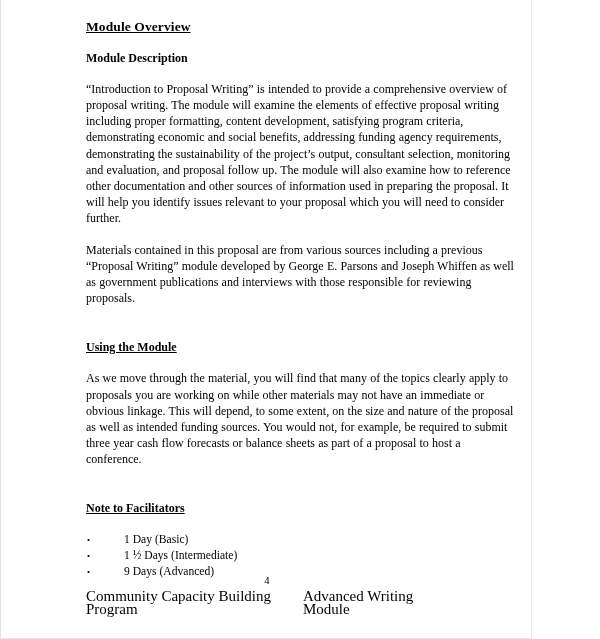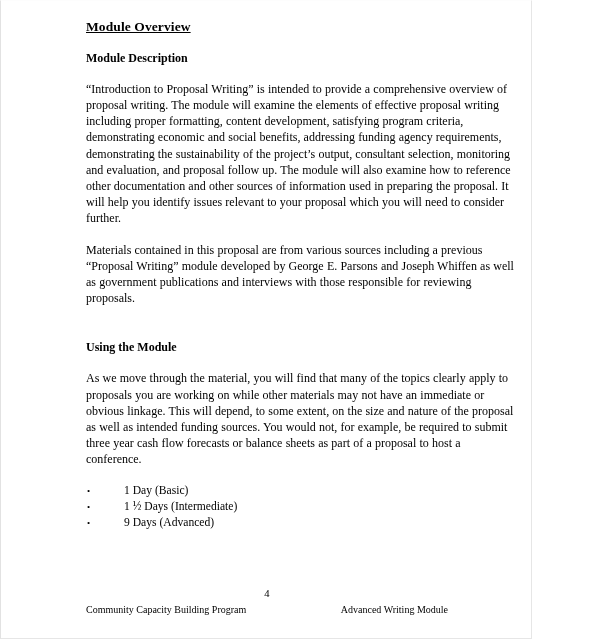--- a/index.html
+++ b/index.html
@@ -41,20 +41,21 @@
     line-height: 1.2;
   }
   h2.section-heading {
     font-size: 12px;
     font-weight: bold;
     margin: 0 0 15px 0;
     line-height: 1.25;
   }
   h2.spaced-heading {
     margin-top: 34px;
+    text-decoration: underline;
   }
   p.body-text {
     font-size: 12px;
     line-height: 16.1px;
     margin: 0 0 16px 0;
     text-align: left;
     word-spacing: 0.2px;
   }
   p.tight {
     margin-bottom: 0;
@@ -86,21 +87,21 @@
   .page-number {
     text-align: center;
     font-size: 10.6px;
     line-height: 13px;
     margin-bottom: 3px;
   }
   .footer-row {
     display: flex;
     justify-content: space-between;
     align-items: flex-start;
-    font-size: 10px;
+    font-size: 15px;
     line-height: 13px;
   }
 </style>
 </head>
 <body>
 
 <div class="page">
 
   <div class="content">
 
@@ -110,20 +111,21 @@
 
     <p class="body-text">“Introduction to Proposal Writing” is intended to provide a comprehensive overview of proposal writing.  The module will examine the elements of effective proposal writing including proper formatting, content development, satisfying program criteria, demonstrating economic and social benefits, addressing funding agency requirements, demonstrating the sustainability of the project’s output, consultant selection, monitoring and evaluation, and proposal follow up. The module will also examine how to reference other documentation and other sources of information used in preparing the proposal.  It will help you identify issues relevant to your proposal which you will need to consider further.</p>
 
     <p class="body-text">Materials contained in this proposal are from various sources including a previous “Proposal Writing” module developed by George E. Parsons and Joseph Whiffen as well as government publications and interviews with those responsible for reviewing proposals.</p>
 
     <h2 class="section-heading spaced-heading">Using the Module</h2>
 
     <p class="body-text">As we move through the material, you will find that many of the topics clearly apply to proposals you are working on while other materials may not have an immediate or obvious linkage.  This will depend, to some extent, on the size and nature of the proposal as well as intended funding sources.   You would not, for example, be required to submit three year cash flow forecasts or balance sheets as part of a proposal to host a conference.</p>
 
 
+    <h2 class="section-heading spaced-heading">Note to Facilitators</h2>
 
 
     <ul class="options-list">
       <li>
         <span class="bullet-mark">•</span>
         <span>1 Day (Basic)</span>
       </li>
       <li>
         <span class="bullet-mark">•</span>
         <span>1 ½ Days (Intermediate)</span>

